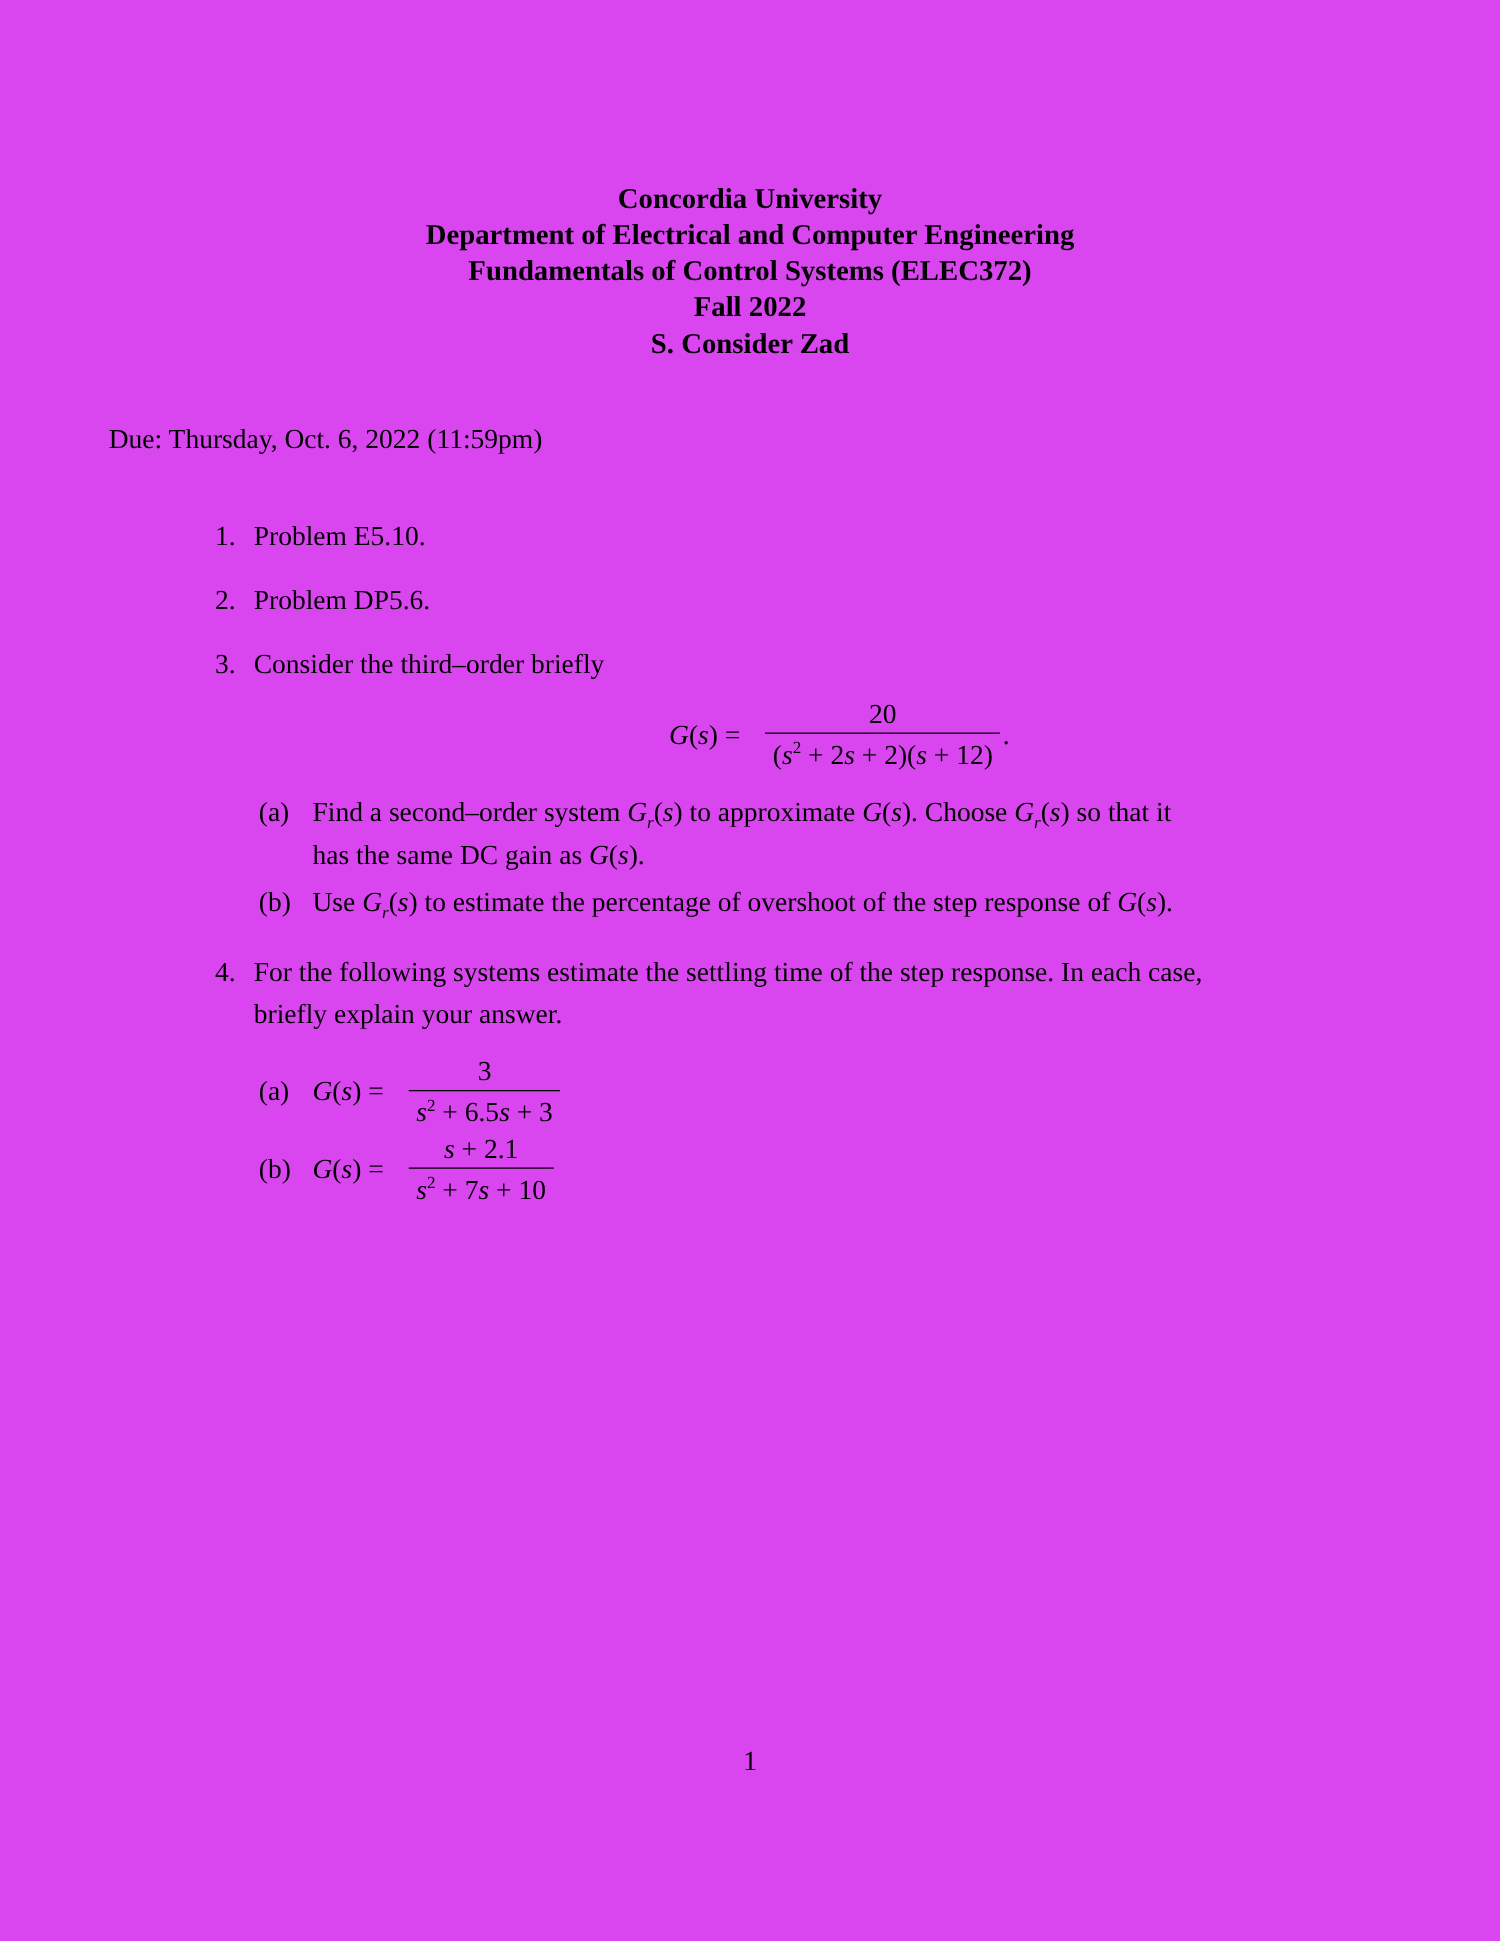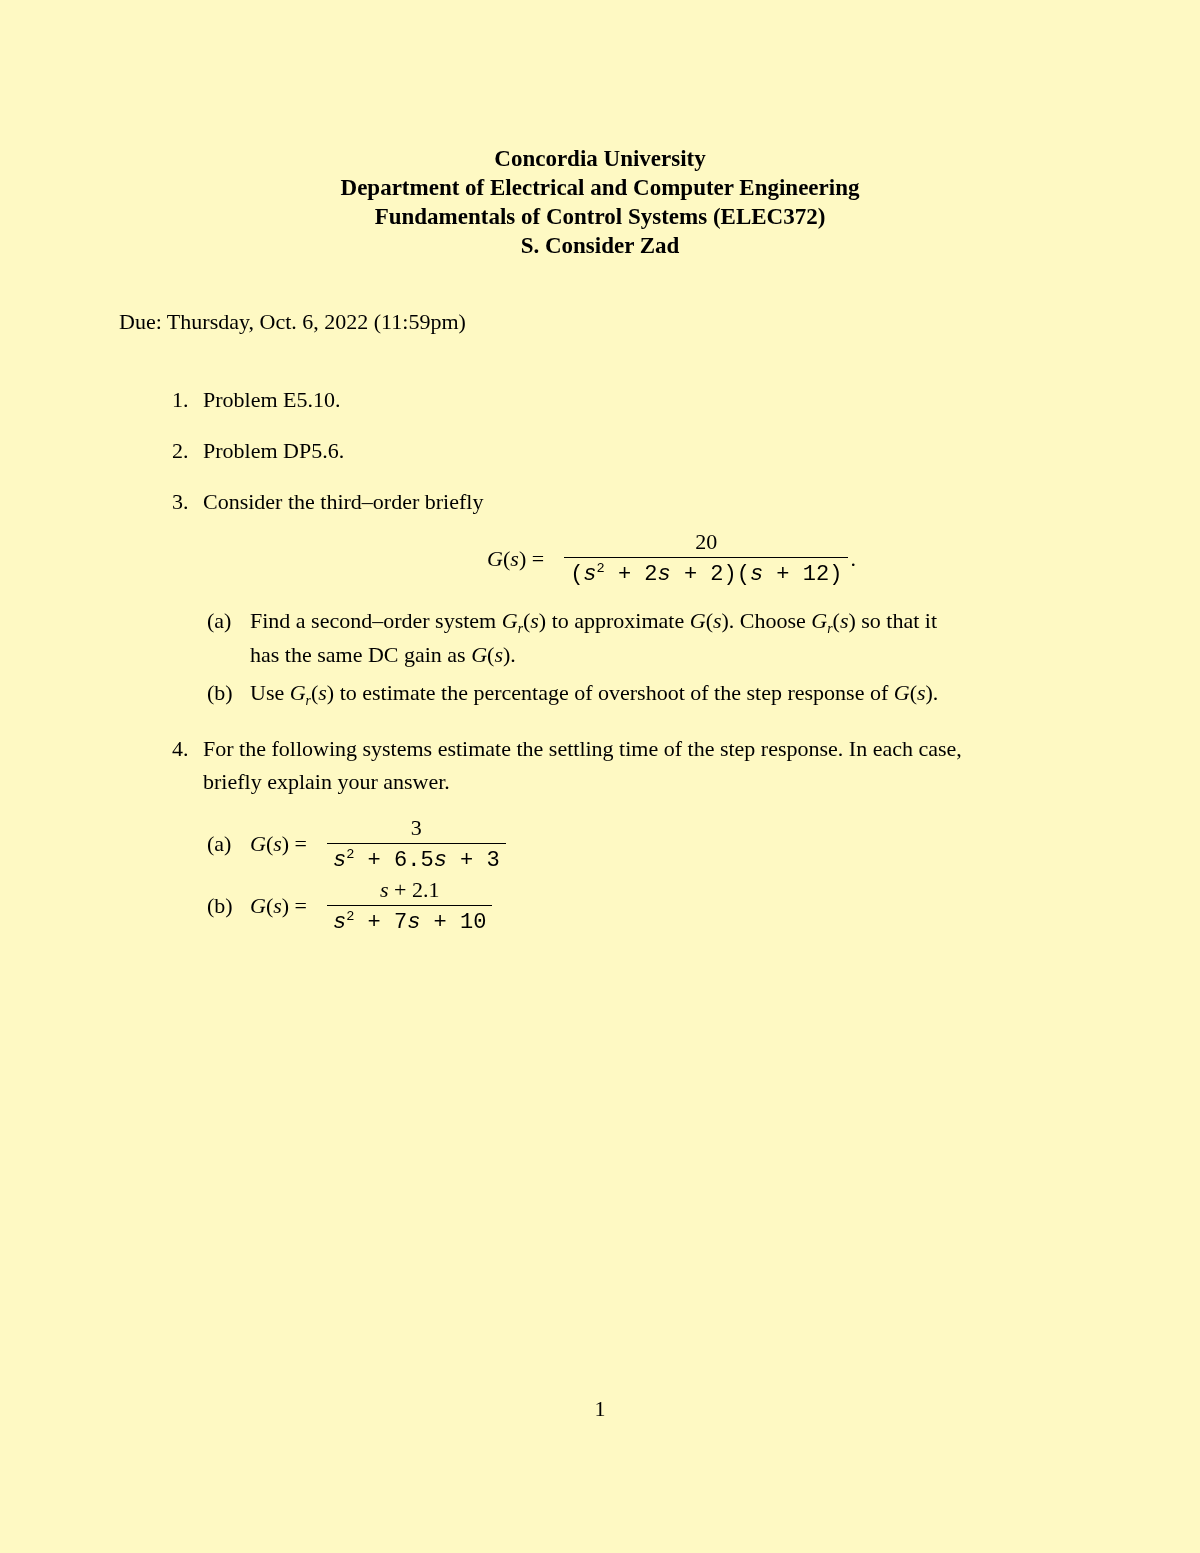--- a/index.html
+++ b/index.html
@@ -1,34 +1,34 @@
 <!DOCTYPE html>
 <html><head>
 <meta charset="utf-8">
 <style>
   html, body { margin: 0; padding: 0; background: #ffffff; }
   .page {
     position: relative;
     width: 1200px;
     height: 1553px;
-    background: #fef9c3;
+    background: #d946ef;
     color: #000000;
     font-family: "Liberation Serif", "DejaVu Serif", serif;
     font-size: 22px;
     overflow: hidden;
   }
   .doc-header {
     padding-top: 144px;
     text-align: center;
     font-size: 23px;
     font-weight: 700;
     line-height: 29px;
   }
   .due {
-    margin: 47px 60px 0 119px;
+    margin: 47px 60px 0 87px;
     line-height: 30px;
   }
   .problems {
     margin: 46px 60px 0 172px;
   }
   .item {
     display: flex;
     line-height: 33px;
     margin-bottom: 18px;
   }
@@ -41,21 +41,21 @@
     justify-content: center;
     align-items: center;
     margin: 10px 0 16px;
   }
   .frac {
     display: inline-block;
     text-align: center;
     vertical-align: middle;
   }
   .frac .num { display: block; line-height: 27px; padding: 0 6px 2px; }
-  .frac .den { display: block; line-height: 27px; border-top: 1.5px solid #000; padding: 3px 6px 0; font-family: Liberation Mono, monospace; }
+  .frac .den { display: block; line-height: 27px; border-top: 1.5px solid #000; padding: 3px 6px 0; }
   .mlhs { margin-right: 20px; }
   .mtrail { margin-left: 2px; }
   .subitems { margin-top: 16px; margin-left: 4px; }
   .subitem {
     display: flex;
     line-height: 34px;
     margin-bottom: 4px;
   }
   .subitem .submarker { flex: 0 0 43px; }
   .subitem .sbody { flex: 1 1 auto; min-width: 0; }
@@ -75,20 +75,21 @@
 </style>
 </head>
 <body>
 
 <div class="page">
 
   <header class="doc-header">
     <div>Concordia University</div>
     <div>Department of Electrical and Computer Engineering</div>
     <div>Fundamentals of Control Systems (ELEC372)</div>
+    <div>Fall 2022</div>
     <div>S. Consider Zad</div>
   </header>
 
   <p class="due">Due: Thursday, Oct. 6, 2022 (11:59pm)</p>
 
   <main class="problems">
 
     <div class="item">
       <span class="marker">1.</span>
       <div class="body">Problem E5.10.</div>

